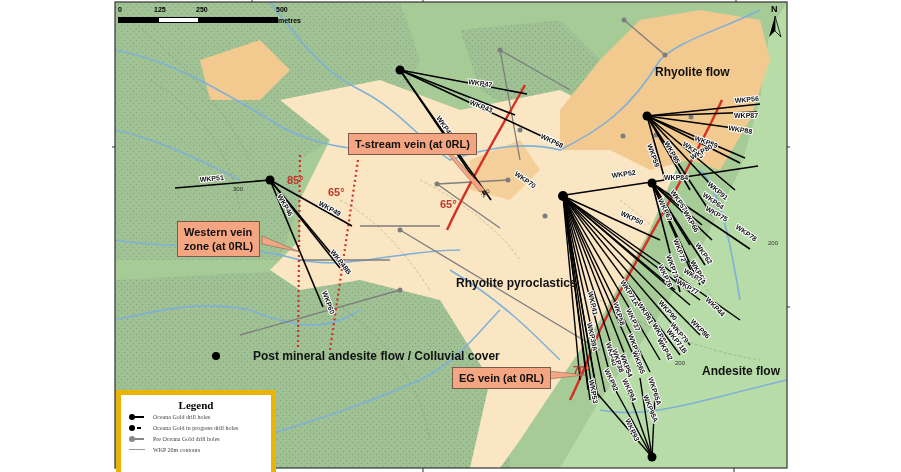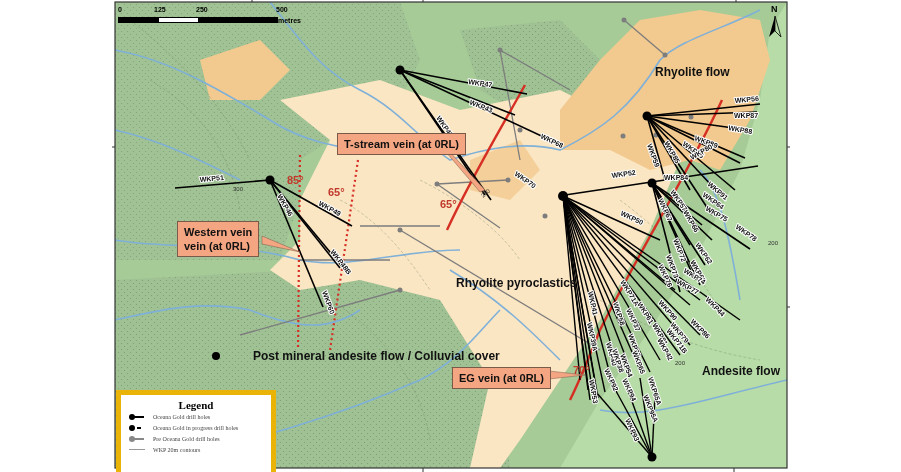--- a/index.html
+++ b/index.html
@@ -291,24 +291,24 @@
     <span style="left:158px">500</span>
   </div>
   <div class="bar" style="width:158px">
     <div style="width:40px;background:#000"></div>
     <div style="width:39px;background:#fff"></div>
     <div style="width:79px;background:#000"></div>
   </div>
   <span class="unit">metres</span>
 </div>
 
-<div class="callout" style="left:337px;top:133px;">T-stream vein (at 0RL)</div>
+<div class="callout" style="left:348px;top:133px;">T-stream vein (at 0RL)</div>
 <div class="callout" style="left:177px;top:221px;">
   <div>Western vein</div>
-  <div>vein (at 0RL)</div>
+  <div>zone (at 0RL)</div>
 </div>
 <div class="callout" style="left:452px;top:367px;">EG vein (at 0RL)</div>
 
 <div id="legend">
   <div class="title">Legend</div>
   <div class="row">
     <div class="sym">
       <span style="position:absolute;left:0;top:1px;width:6px;height:6px;border-radius:50%;background:#000"></span>
       <span style="position:absolute;left:5px;top:3.5px;width:10px;height:1.5px;background:#000"></span>
     </div>

